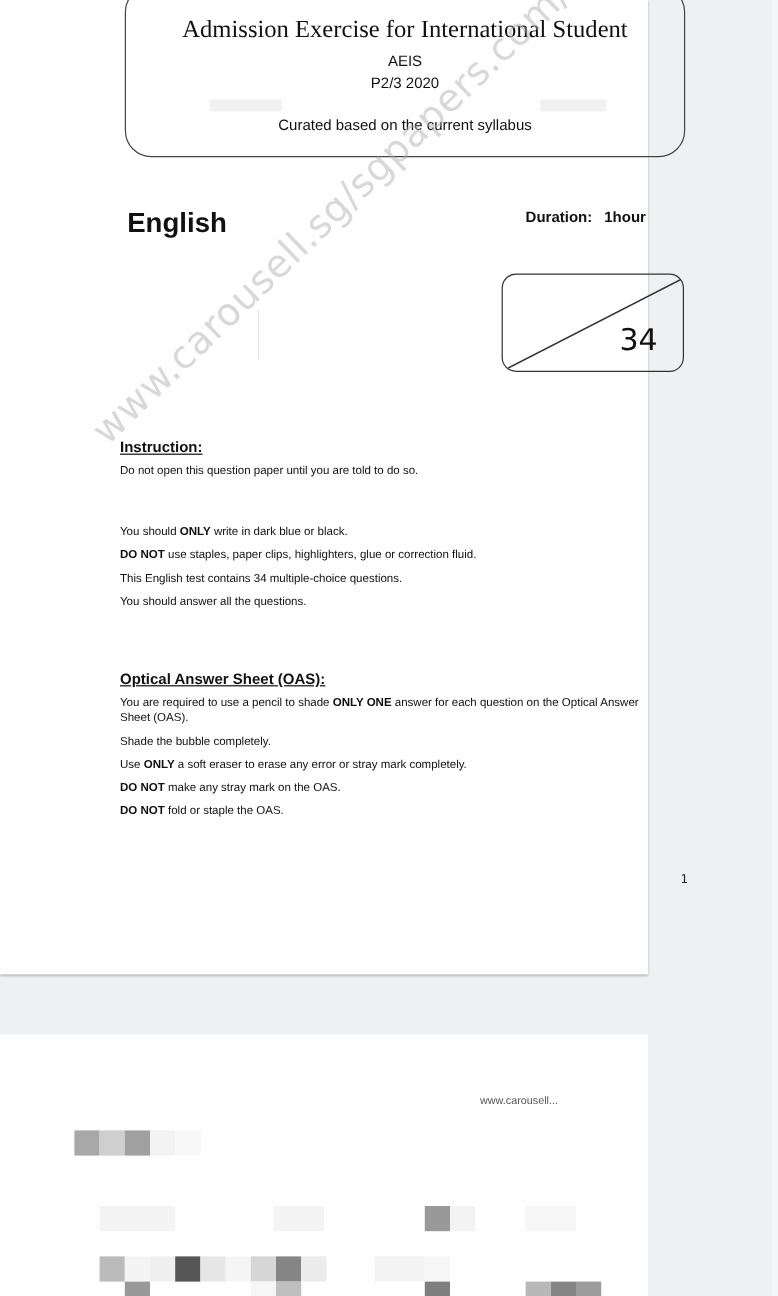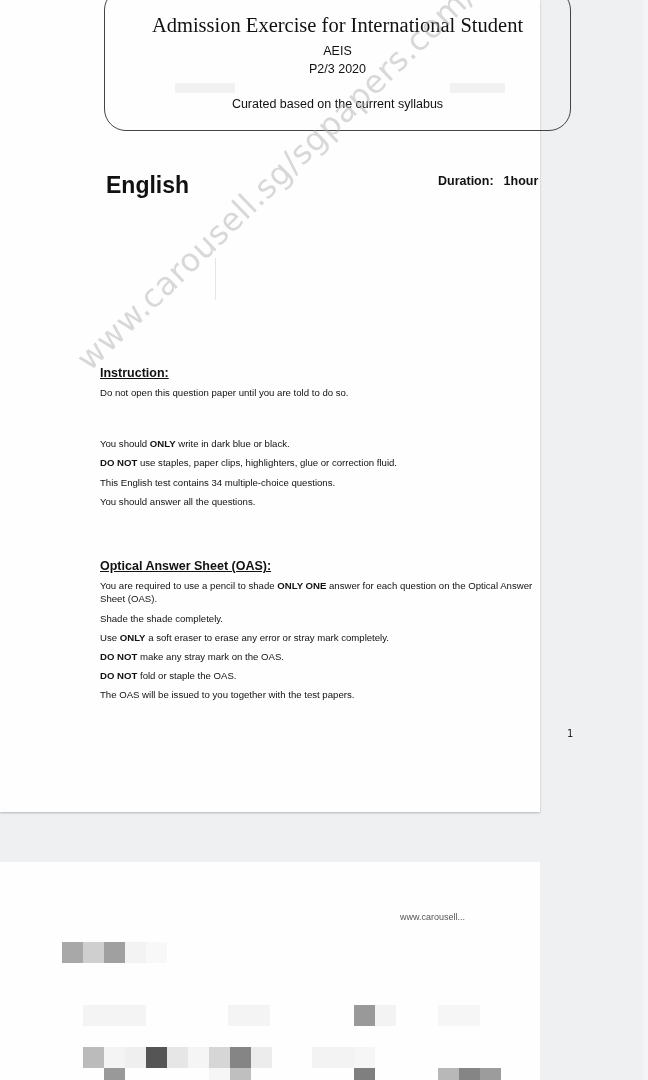--- a/index.html
+++ b/index.html
@@ -71,37 +71,42 @@
     <div class="hdr-line l3">Curated based on the current syllabus</div>
   </div>
 
   <div class="subject">English</div>
   <div class="duration">
     <span>Duration:</span><span class="gap"></span><span>1hour</span>
   </div>
 
   <div class="faint-vline"></div>
 
+  <div class="q-box">
+    <svg width="152" height="82">
+      <line x1="0" y1="80" x2="152" y2="2" stroke="#333" stroke-width="1.2"></line>
+    </svg>
+    <div class="q-count">34</div>
+  </div>
 
   <div class="section-title" style="top:366px;">Instruction:</div>
 
   <div class="para" style="top:387px;"><span>Do not open this question paper until you are told to do so.</span></div>
   <div class="para" style="top:438px;"><span>You should </span><b>ONLY</b><span> write in dark blue or black.</span></div>
   <div class="para" style="top:457px;"><b>DO NOT</b><span> use staples, paper clips, highlighters, glue or correction fluid.</span></div>
   <div class="para" style="top:477px;"><span>This English test contains 34 multiple-choice questions.</span></div>
   <div class="para" style="top:496px;"><span>You should answer all the questions.</span></div>
 
   <div class="section-title" style="top:559px;text-align:right;">Optical Answer Sheet (OAS):</div>
 
   <div class="para" style="top:580px;width:450px;"><span>You are required to use a pencil to shade </span><b>ONLY ONE</b><span> answer for each question on the Optical Answer Sheet (OAS).</span></div>
-  <div class="para" style="top:613px;"><span>Shade the shade completely.</span></div>
+  <div class="para" style="top:613px;"><span>Shade the bubble completely.</span></div>
   <div class="para" style="top:632px;"><span>Use </span><b>ONLY</b><span> a soft eraser to erase any error or stray mark completely.</span></div>
   <div class="para" style="top:651px;"><b>DO NOT</b><span> make any stray mark on the OAS.</span></div>
   <div class="para" style="top:670px;"><b>DO NOT</b><span> fold or staple the OAS.</span></div>
-  <div class="para" style="top:689px;"><span>The OAS will be issued to you together with the test papers.</span></div>
 
   <div class="page-num">1</div>
 
   <div class="watermark">www.carousell.sg/sgpapers.com/</div>
 </div>
 
 <div class="page" id="page2">
   <div class="p2-url">www.carousell...</div>
 
   <div>

